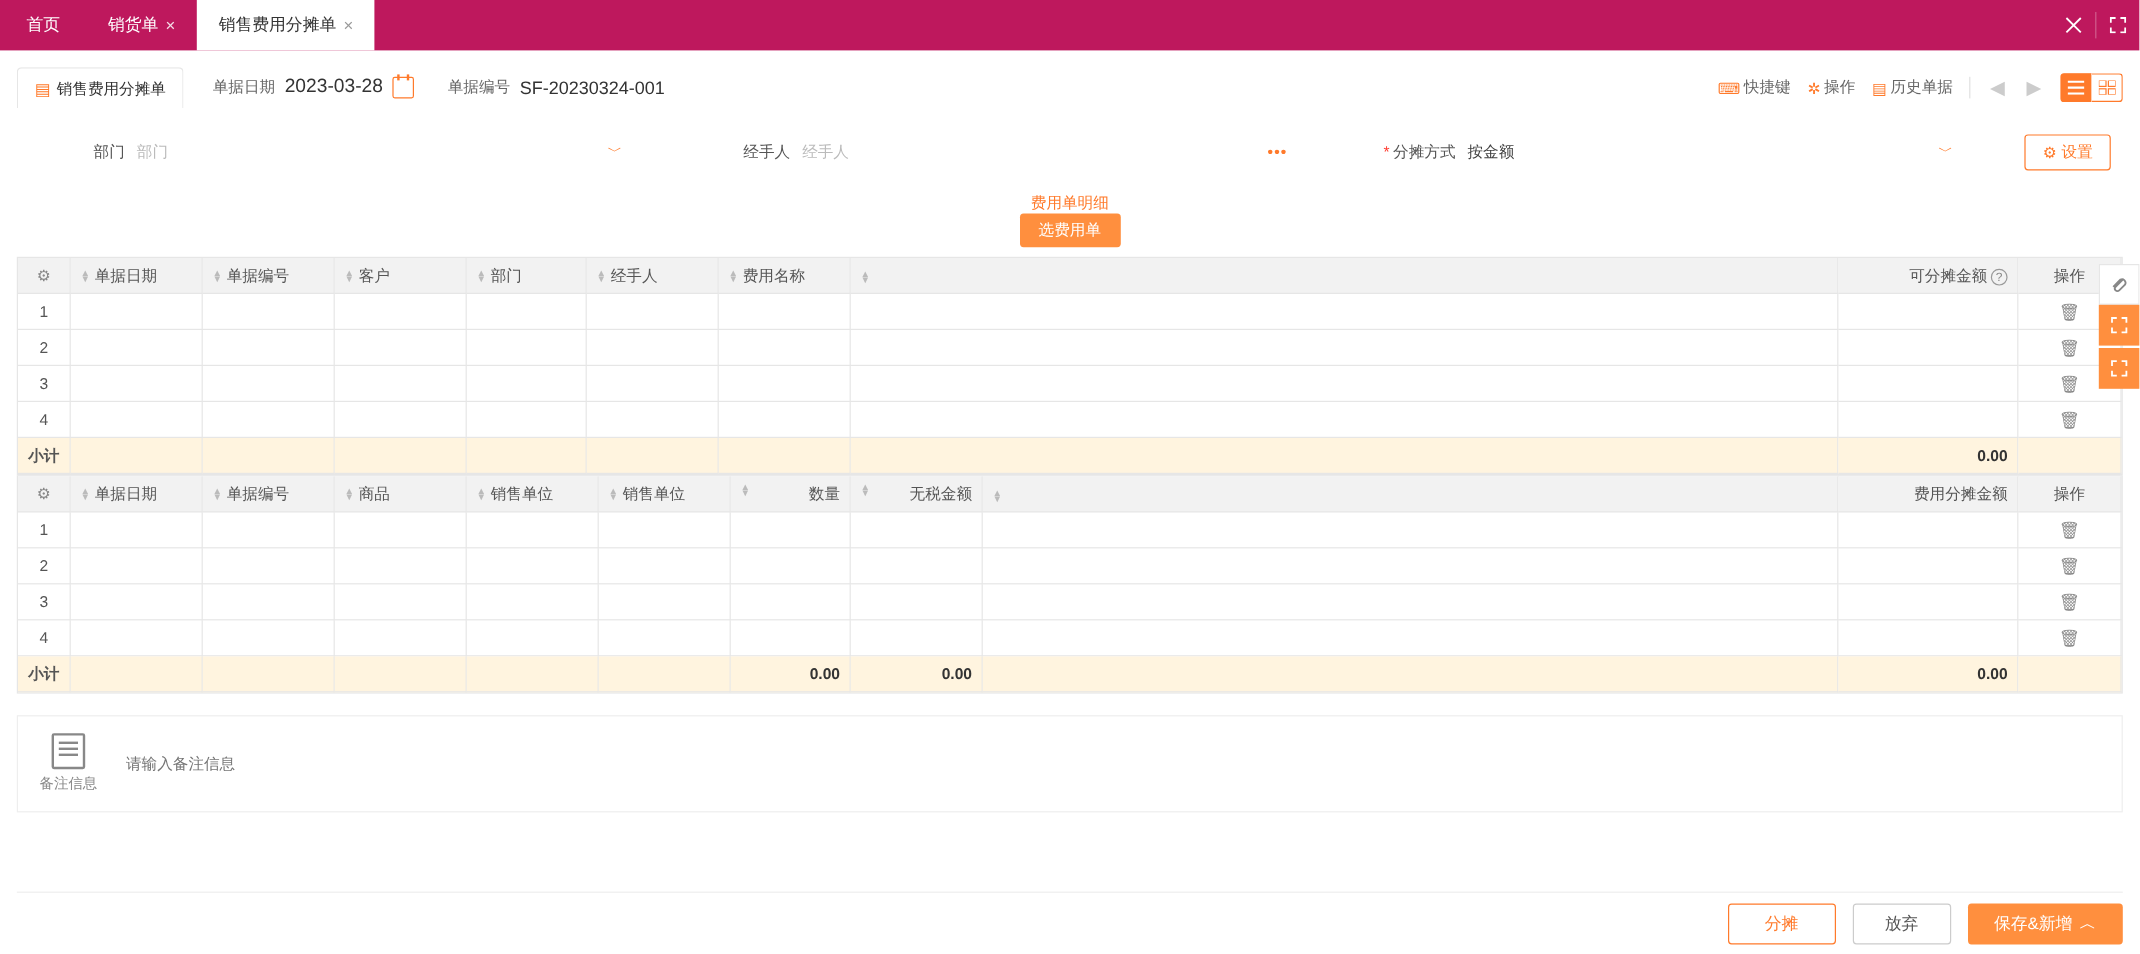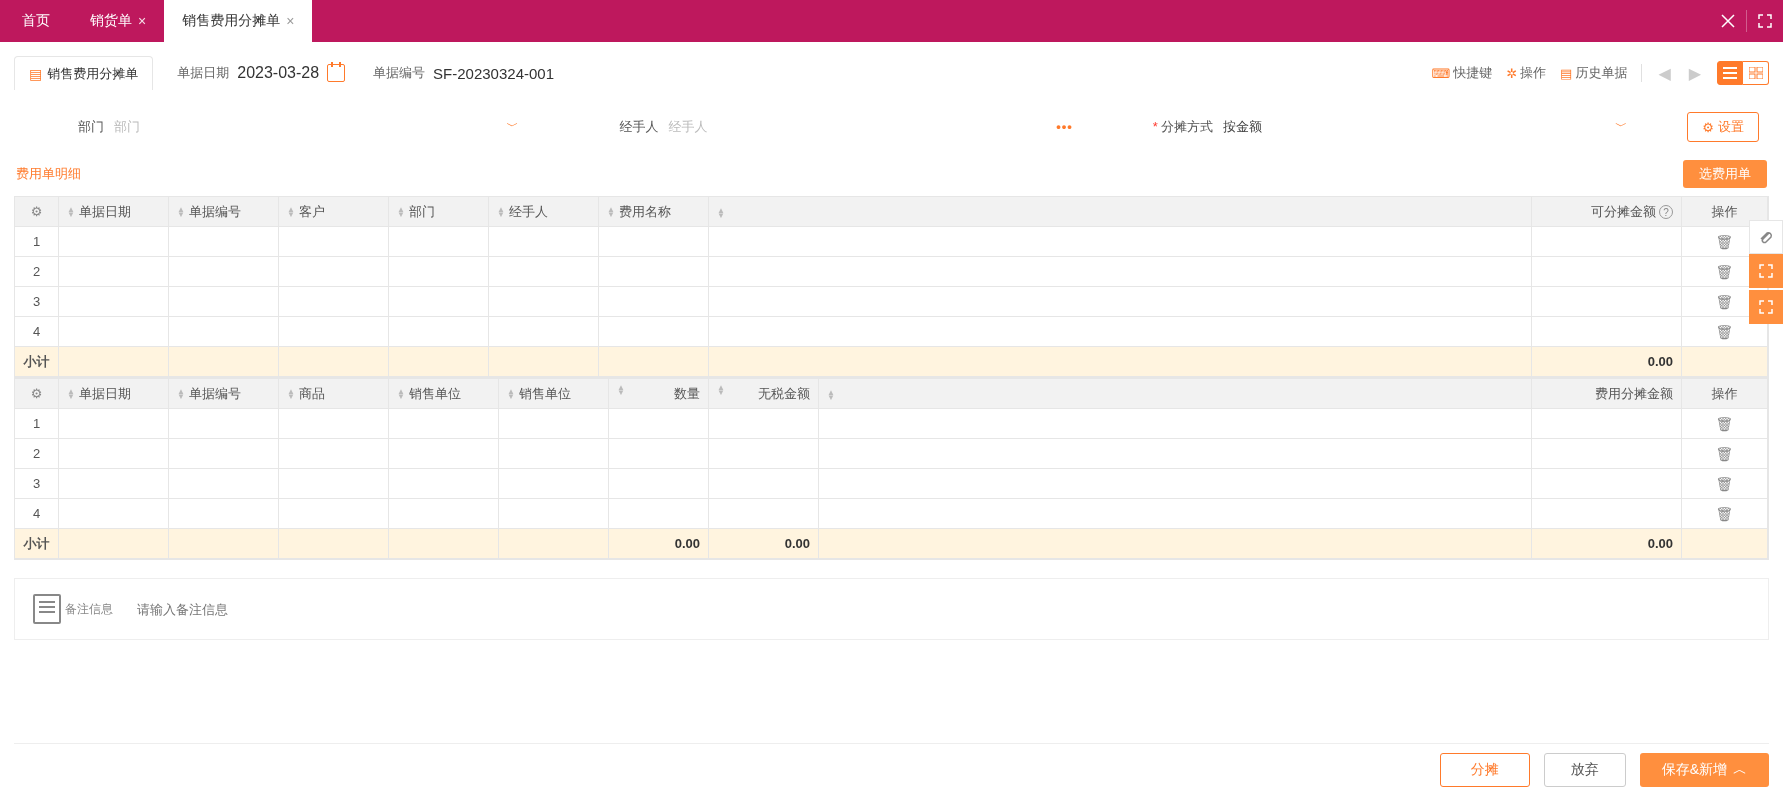--- a/index.html
+++ b/index.html
@@ -45,40 +45,40 @@
 .field { display: flex; align-items: center; flex: 1; }
 .field-label { width: 80px; text-align: right; margin-right: 10px; color: #555; font-size: 13px; }
 .field-req { color: #ff3b30; margin-right: 3px; }
 .field-input { flex: 1; height: 30px; border: none; border-bottom: 1px solid transparent; display: flex; align-items: center; justify-content: space-between; color: #bbb; cursor: pointer; }
 .field-input .chev { color: #ff7a2b; font-size: 12px; }
 .field-input .dots { color: #ff7a2b; letter-spacing: 1px; font-weight: bold; }
 .field-input .val { color: #404040; }
 .settings-btn { height: 30px; padding: 0 14px; border: 1px solid #ff7a2b; color: #ff7a2b; border-radius: 3px; background: #fff; display: flex; align-items: center; gap: 4px; cursor: pointer; font-size: 13px; }
 
 
-.section-bar { display: flex; align-items: center; justify-content: space-between; margin: 6px 0 8px 0; padding: 0 2px; }
+.section-bar { display: flex; align-items: center; justify-content: space-between; margin: 6px 0 8px 0; padding: 0 2px; flex-direction: column; }
 .section-title { color: #ff7a2b; font-size: 13px; }
 .orange-btn { height: 28px; padding: 0 16px; background: #ff8f3e; color: #fff; border: none; border-radius: 3px; cursor: pointer; font-size: 13px; }
 
 
 .tbl { width: 100%; border: 1px solid #e6e6e6; border-collapse: separate; border-spacing: 0; }
 .tbl th, .tbl td { border-right: 1px solid #e6e6e6; border-bottom: 1px solid #e6e6e6; height: 30px; padding: 0 8px; font-size: 13px; font-weight: normal; text-align: left; }
 .tbl th { background: #f2f2f2; color: #555; position: relative; }
 .tbl .num { text-align: center; width: 44px; color:#555; }
 .tbl .gear { width: 44px; text-align: center; color:#888; }
 .tbl .opcol { width: 86px; text-align: center; }
 .tbl .right { text-align: right; }
 .tbl .sort { display: inline-flex; flex-direction: column; margin-right: 4px; line-height: 5px; font-size: 8px; color: #bbb; vertical-align: middle; }
 .tbl .subtotal td { background: #fff4df; font-weight: bold; }
 .tbl .help { display:inline-block; width:14px; height:14px; border:1px solid #999; border-radius:50%; font-size:10px; line-height:13px; text-align:center; color:#888; margin-left:3px;}
 .trash { color:#888; cursor:pointer; font-size:14px; }
 
 
 .remark-wrap { margin: 18px 0 0 0; border: 1px solid #eee; padding: 14px 18px; display:flex; align-items:center; gap: 24px; }
-.remark-icon-wrap { display:flex; align-items:center; color:#888; font-size:12px; gap:4px;}
+.remark-icon-wrap { display:flex; flex-direction:column; align-items:center; color:#888; font-size:12px; gap:4px;}
 .remark-icon { width:28px; height:30px; border:2px solid #888; border-radius:2px; position:relative;}
 .remark-icon:before { content:""; position:absolute; top:5px; left:4px; right:4px; height:2px; background:#888; box-shadow: 0 5px 0 #888, 0 10px 0 #888;}
 .remark-input { flex:1; height:32px; border:none; outline:none; font-size:13px; color:#0369a1;}
 
 
 .footer-bar { position: absolute; bottom: 0; left: 14px; right: 14px; height: 52px; border-top: 1px solid #eee; display:flex; align-items:center; justify-content:flex-end; gap: 14px; background:#fff; padding-right: 0;}
 .btn-outline-orange { height:34px; padding:0 30px; border:1px solid #ff7a2b; color:#ff7a2b; background:#fff; border-radius:3px; cursor:pointer; font-size:14px;}
 .btn-outline-gray { height:34px; padding:0 26px; border:1px solid #ccc; color:#555; background:#fff; border-radius:3px; cursor:pointer; font-size:14px;}
 .btn-solid-orange { height:34px; padding:0 22px; border:none; color:#fff; background:#ff8f3e; border-radius:3px; cursor:pointer; font-size:14px; display:flex; align-items:center; gap:6px;}
 

